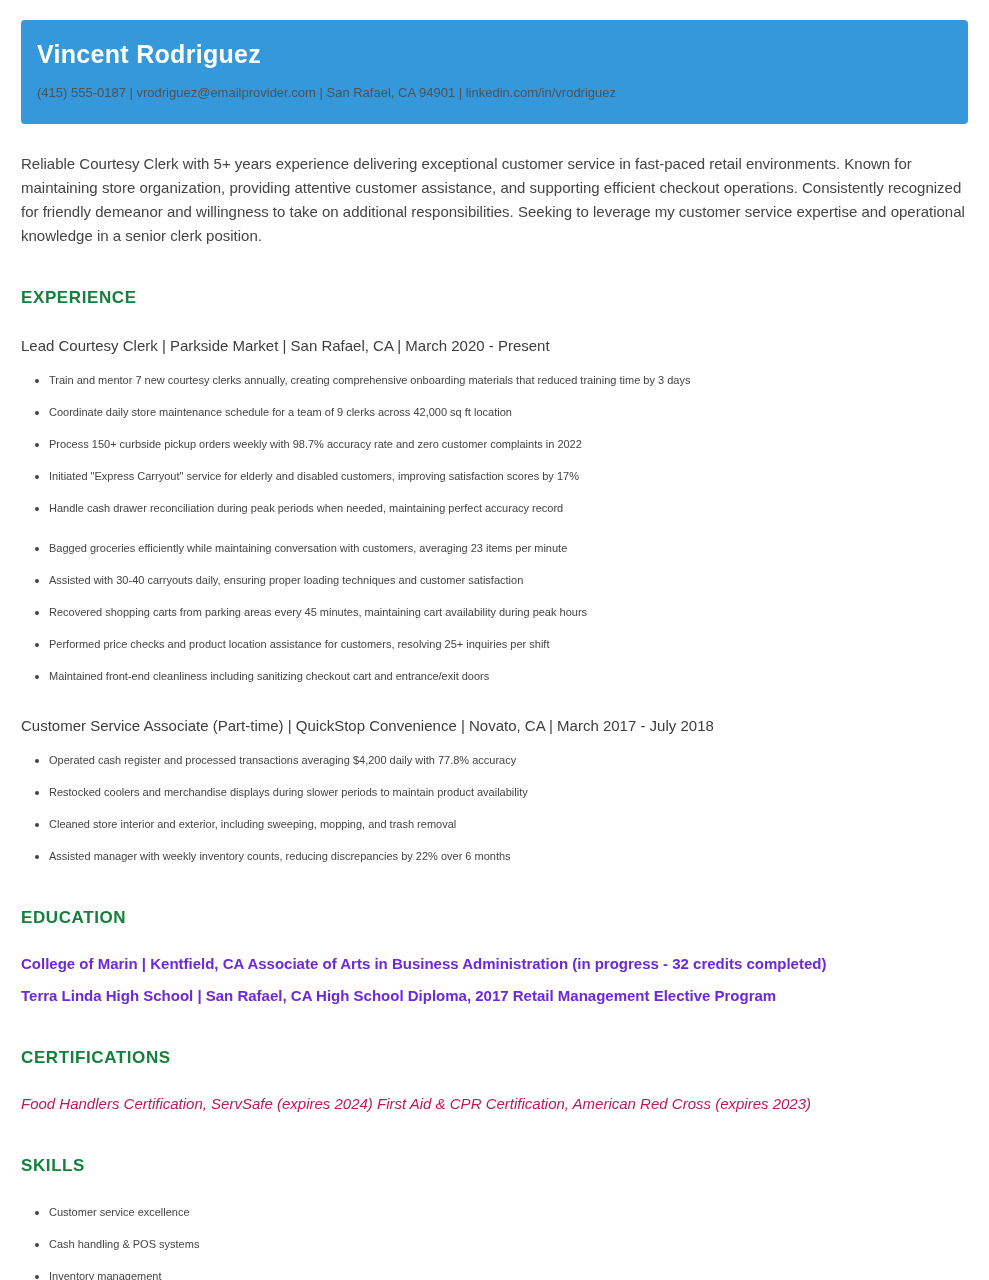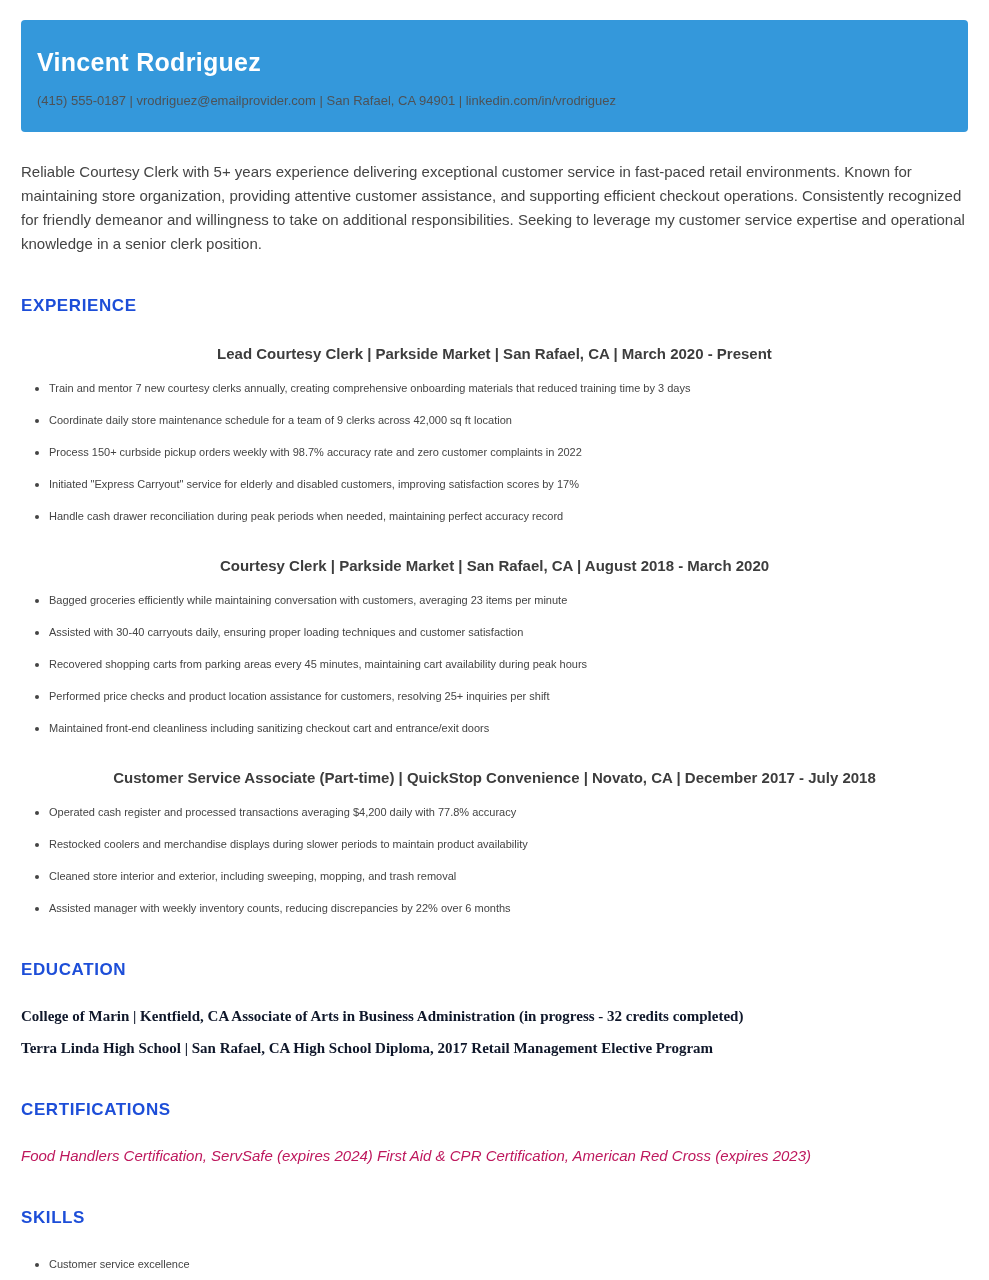--- a/index.html
+++ b/index.html
@@ -6,21 +6,21 @@
   body {
     width: 989px;
     font-family: "Liberation Sans", sans-serif;
     color: #444444;
   }
   .page { padding: 20px 21px 40px 21px; box-sizing: border-box; }
 
   .header {
     background: #3498db;
     border-radius: 4px;
-    padding: 28px 16px 24px 16px;
+    padding: 20px 16px 24px 16px;
   }
   .candidate-name {
     margin: 0;
     font-size: 25px;
     font-weight: bold;
     color: #ffffff;
     letter-spacing: 0.3px;
   }
   .contact-line {
     margin: 16px 0 0 0;
@@ -32,52 +32,50 @@
     margin: 28px 0 0 0;
     font-size: 15px;
     line-height: 24px;
     color: #444444;
   }
 
   h2.section-title {
     margin: 40px 0 24px 0;
     font-size: 17px;
     font-weight: bold;
-    color: #1d4ed8;
+    color: #15803d;
     letter-spacing: 0.6px;
   }
 
   h3.job-heading {
     margin: 29px 0 14px 0;
     font-size: 15px;
-    font-weight: bold;
+    font-weight: normal;
     color: #3d3d3d;
-    text-align: center;
   }
 
   ul.bullet-list {
     margin: 0 0 16px 0;
     padding: 0 0 0 28px;
     list-style: disc;
   }
   ul.bullet-list li {
     font-size: 11px;
     line-height: 24px;
     margin-bottom: 8px;
     color: #444444;
   }
   ul.bullet-list li::marker { color: #444444; font-size: 12px; }
 
   p.edu-entry {
     margin: 0 0 8px 0;
     font-size: 15px;
     line-height: 24px;
     font-weight: bold;
-    color: #0f172a;
-    font-family: Liberation Serif, serif;
+    color: #6d28d9;
   }
 
   p.cert-line {
     margin: 0;
     font-size: 15px;
     line-height: 24px;
     font-style: italic;
     color: #be185d;
   }
 
@@ -102,32 +100,31 @@
     <ul class="bullet-list">
       <li>Train and mentor 7 new courtesy clerks annually, creating comprehensive onboarding materials that reduced training time by 3 days</li>
       <li>Coordinate daily store maintenance schedule for a team of 9 clerks across 42,000 sq ft location</li>
       <li>Process 150+ curbside pickup orders weekly with 98.7% accuracy rate and zero customer complaints in 2022</li>
       <li>Initiated "Express Carryout" service for elderly and disabled customers, improving satisfaction scores by 17%</li>
       <li>Handle cash drawer reconciliation during peak periods when needed, maintaining perfect accuracy record</li>
     </ul>
   </div>
 
   <div>
-    <h3 class="job-heading">Courtesy Clerk | Parkside Market | San Rafael, CA | August 2018 - March 2020</h3>
     <ul class="bullet-list">
       <li>Bagged groceries efficiently while maintaining conversation with customers, averaging 23 items per minute</li>
       <li>Assisted with 30-40 carryouts daily, ensuring proper loading techniques and customer satisfaction</li>
       <li>Recovered shopping carts from parking areas every 45 minutes, maintaining cart availability during peak hours</li>
       <li>Performed price checks and product location assistance for customers, resolving 25+ inquiries per shift</li>
       <li>Maintained front-end cleanliness including sanitizing checkout cart and entrance/exit doors</li>
     </ul>
   </div>
 
   <div>
-    <h3 class="job-heading">Customer Service Associate (Part-time) | QuickStop Convenience | Novato, CA | December 2017 - July 2018</h3>
+    <h3 class="job-heading">Customer Service Associate (Part-time) | QuickStop Convenience | Novato, CA | March 2017 - July 2018</h3>
     <ul class="bullet-list">
       <li>Operated cash register and processed transactions averaging $4,200 daily with 77.8% accuracy</li>
       <li>Restocked coolers and merchandise displays during slower periods to maintain product availability</li>
       <li>Cleaned store interior and exterior, including sweeping, mopping, and trash removal</li>
       <li>Assisted manager with weekly inventory counts, reducing discrepancies by 22% over 6 months</li>
     </ul>
   </div>
 
   <h2 class="section-title">EDUCATION</h2>
   <p class="edu-entry">College of Marin | Kentfield, CA Associate of Arts in Business Administration (in progress - 32 credits completed)</p>

